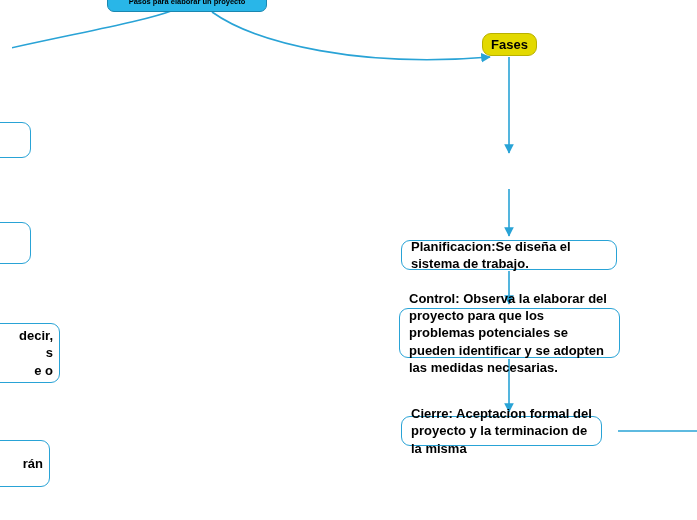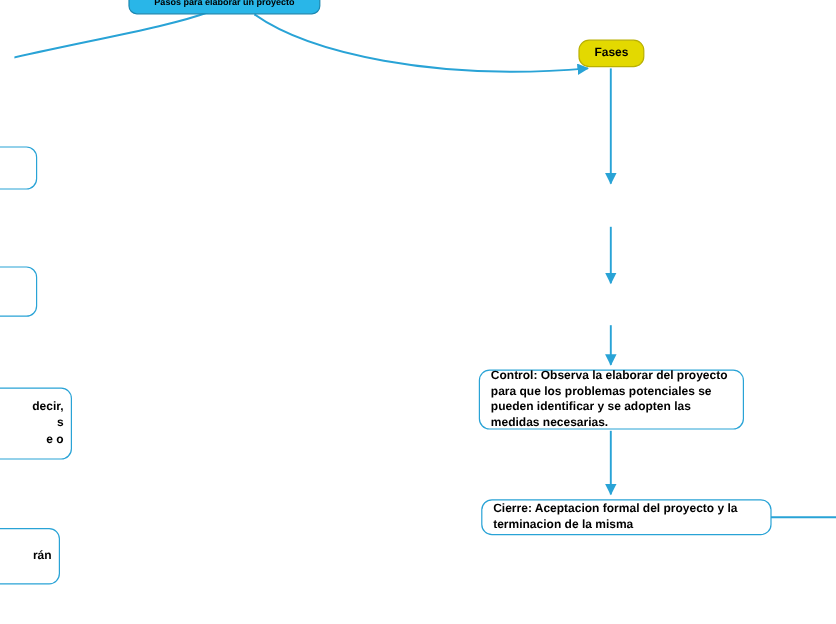--- a/index.html
+++ b/index.html
@@ -28,21 +28,21 @@
     height: 520px;
     pointer-events: none;
   }
   .node {
     position: absolute;
     box-sizing: border-box;
     border: 1px solid #29a3d6;
     border-radius: 9px;
     background: #ffffff;
     color: #000000;
-    font-size: 10px;
+    font-size: 13px;
     font-weight: bold;
     line-height: 1.32;
     padding: 7px 9px;
     display: flex;
     align-items: center;
   }
   .node.root {
     background: #29b6e8;
     border: 1px solid #1b87b0;
     border-radius: 7px;
@@ -95,26 +95,29 @@
 
   <div class="node root" style="left:95px; top:-8px; width:160px; height:20px;">
     <span class="txt">Pasos para elaborar un proyecto</span>
   </div>
 
   <div class="node fases" style="left:470px; top:33px; width:55px; height:23px;">
     <span class="txt">Fases</span>
   </div>
 
 
+  <div class="node" style="left:389px; top:240px; width:216px; height:30px;">
+    <span class="txt">Planificacion:Se diseña el sistema de trabajo.</span>
+  </div>
 
   <div class="node" style="left:387px; top:308px; width:221px; height:50px;">
     <span class="txt">Control: Observa la elaborar del proyecto para que los problemas potenciales se pueden identificar y se adopten las medidas necesarias.</span>
   </div>
 
-  <div class="node" style="left:389px; top:416px; width:242px; height:30px;">
+  <div class="node" style="left:389px; top:416px; width:201px; height:30px;">
     <span class="txt">Cierre: Aceptacion formal del proyecto y la terminacion de la misma</span>
   </div>
 
   <div class="node" style="left:-25px; top:122px; width:44px; height:36px;">
     <span class="txt"></span>
   </div>
 
   <div class="node" style="left:-25px; top:222px; width:44px; height:42px;">
     <span class="txt"></span>
   </div>

